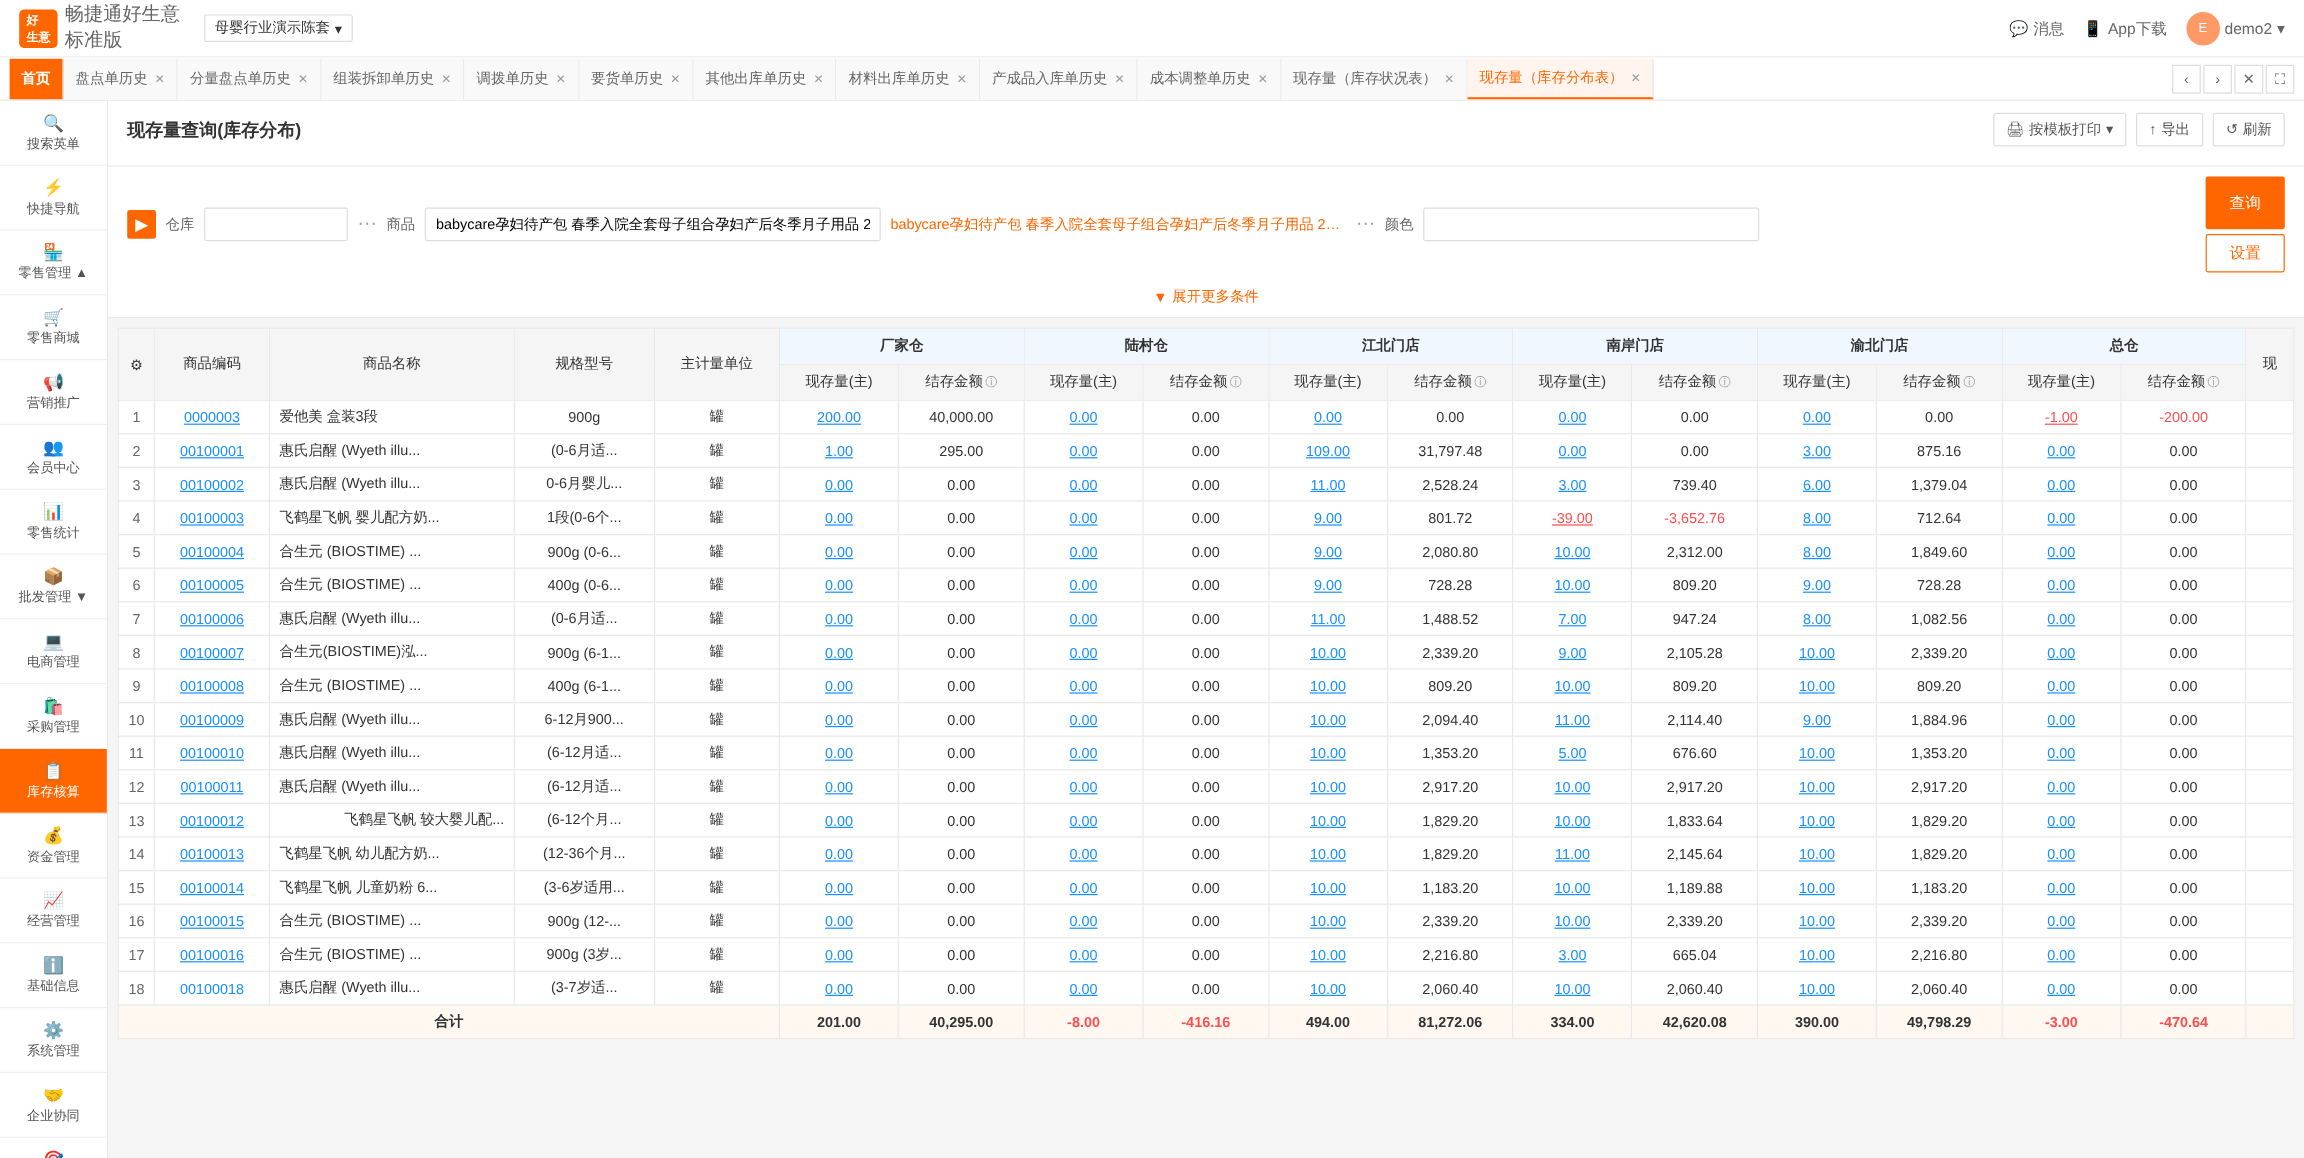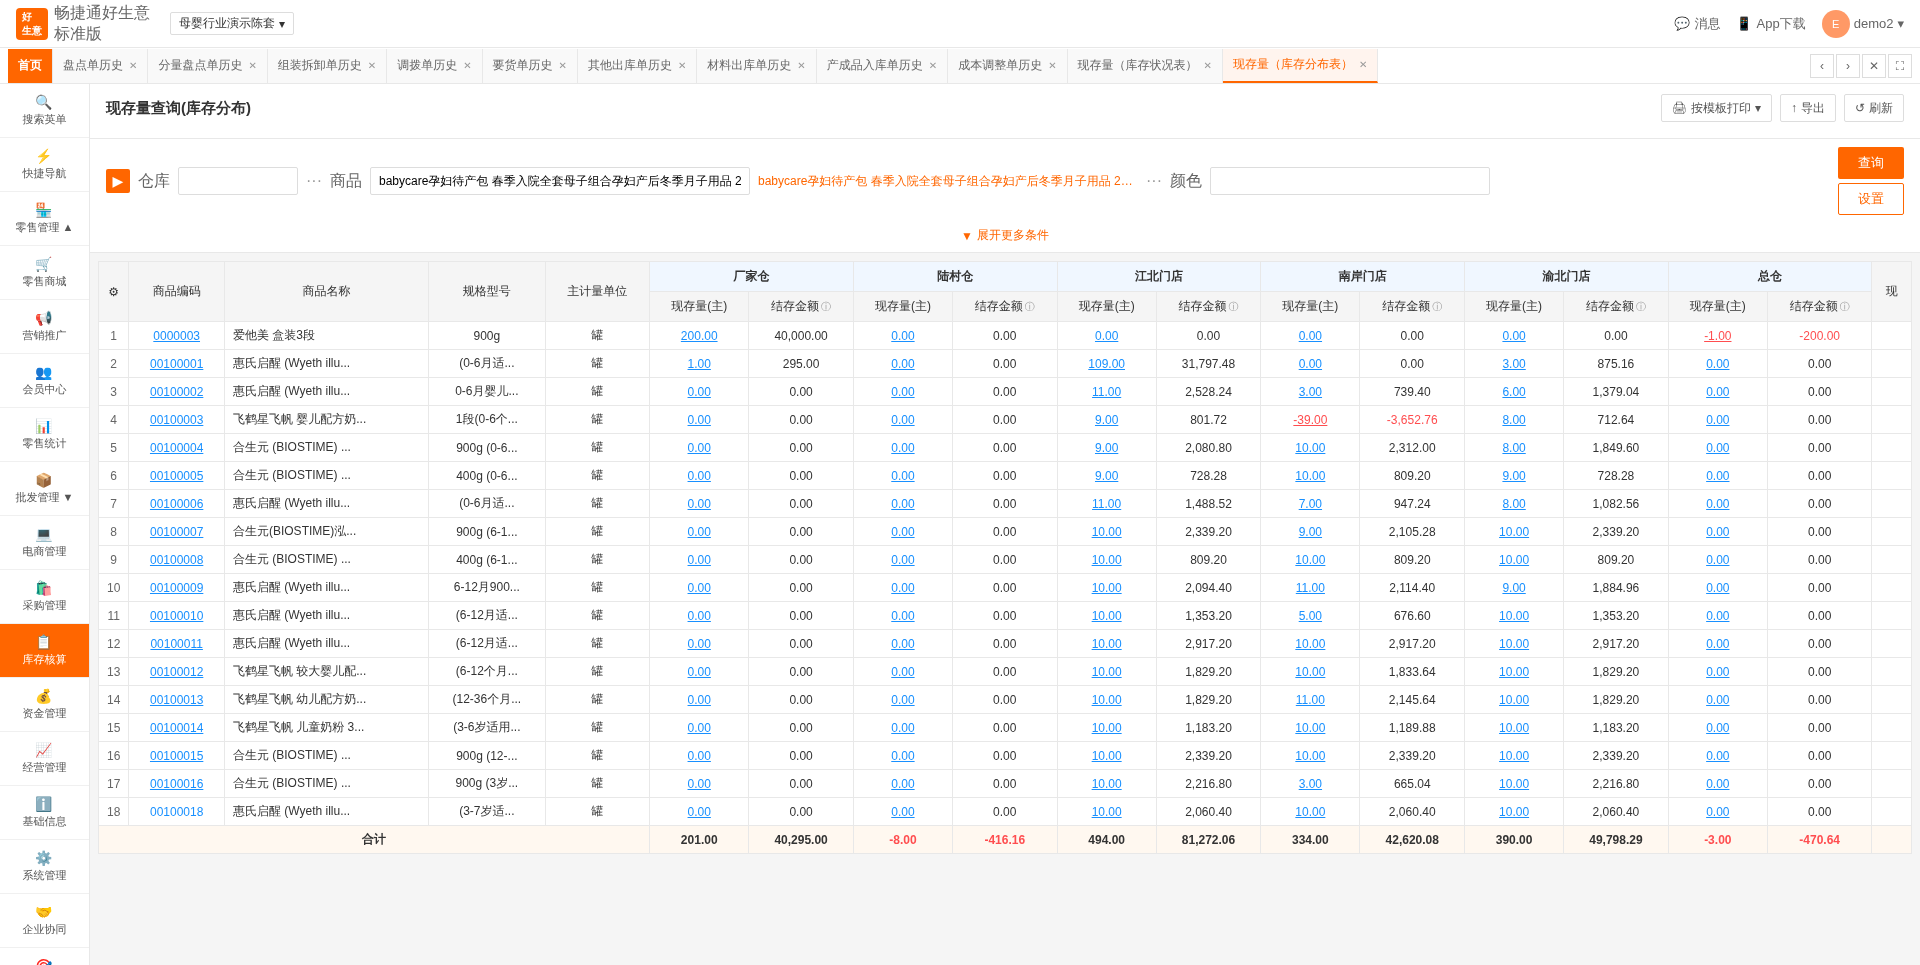--- a/index.html
+++ b/index.html
@@ -40,26 +40,26 @@
     .page-header { background: white; padding: 10px 16px 8px; border-bottom: 1px solid #e8e8e8; }
     .page-header-row1 { display: flex; align-items: center; justify-content: space-between; margin-bottom: 8px; }
     .page-title { font-size: 15px; font-weight: bold; color: #333; text-align: center; }
     .page-actions { display: flex; gap: 8px; }
     .btn-action { height: 28px; padding: 0 10px; border: 1px solid #ddd; background: white; cursor: pointer; font-size: 12px; color: #555; border-radius: 2px; display: flex; align-items: center; gap: 4px; }
 
     
     .filter-area { background: white; padding: 8px 16px; border-bottom: 1px solid #e8e8e8; display: flex; align-items: center; gap: 12px; flex-wrap: wrap; }
     .filter-row { display: flex; align-items: center; gap: 8px; width: 100%; }
     .filter-toggle { width: 24px; height: 24px; background: #ff6600; color: white; border: none; cursor: pointer; font-size: 14px; display: flex; align-items: center; justify-content: center; border-radius: 2px; }
-    .filter-label { color: #666; font-size: 16px; white-space: nowrap; }
+    .filter-label { color: #666; font-size: 12px; white-space: nowrap; }
     .filter-input { height: 28px; border: 1px solid #ddd; padding: 0 8px; font-size: 12px; border-radius: 2px; flex: 1; max-width: 120px; }
     .filter-input-wide { max-width: 400px; flex: 2; }
     .filter-dots { color: #999; font-size: 16px; cursor: pointer; }
     .filter-expand { display: flex; align-items: center; gap: 4px; color: #ff6600; font-size: 12px; cursor: pointer; margin: 0 auto; }
-    .btn-query { height: 32px; padding: 0 20px; background: #ff6600; color: white; border: none; cursor: pointer; font-size: 13px; border-radius: 2px; }
+    .btn-query { height: 44px; padding: 0 20px; background: #ff6600; color: white; border: none; cursor: pointer; font-size: 13px; border-radius: 2px; }
     .btn-setting { height: 32px; padding: 0 16px; background: white; color: #ff6600; border: 1px solid #ff6600; cursor: pointer; font-size: 13px; border-radius: 2px; }
 
     
     .table-container { flex: 1; overflow: auto; padding: 8px; }
     .data-table { width: 100%; border-collapse: collapse; background: white; font-size: 12px; }
     .data-table th { background: #f5f5f5; border: 1px solid #e8e8e8; padding: 6px 8px; text-align: center; font-weight: normal; color: #333; white-space: nowrap; position: sticky; top: 0; z-index: 1; }
     .data-table th.main-header { background: #fafafa; font-weight: bold; }
     .data-table td { border: 1px solid #e8e8e8; padding: 5px 8px; text-align: center; white-space: nowrap; color: #333; }
     .data-table tr.total-row td { background: #fff8f0; font-weight: bold; }
     .data-table .num-link { color: #1890ff; text-decoration: underline; cursor: pointer; }
@@ -557,21 +557,21 @@
     <td class="">2,917.20</td>
     <td class="num-link ">10.00</td>
     <td class="">2,917.20</td>
     <td class="num-link ">0.00</td>
     <td class="">0.00</td>
     <td></td>
   </tr>
             <tr>
     <td class="row-num">13</td>
     <td style="color:#1890ff;text-decoration:underline;cursor:pointer;">00100012</td>
-    <td style="text-align:left;">飞鹤星飞帆 较大婴儿配...</td>
+    <td style="text-align:right;">飞鹤星飞帆 较大婴儿配...</td>
     <td>(6-12个月...</td>
     <td>罐</td>
     <td class="num-link">0.00</td>
     <td>0.00</td>
     <td class="num-link ">0.00</td>
     <td class="">0.00</td>
     <td class="num-link ">10.00</td>
     <td class="">1,829.20</td>
     <td class="num-link ">10.00</td>
     <td class="">1,833.64</td>
@@ -597,21 +597,21 @@
     <td class="">2,145.64</td>
     <td class="num-link ">10.00</td>
     <td class="">1,829.20</td>
     <td class="num-link ">0.00</td>
     <td class="">0.00</td>
     <td></td>
   </tr>
             <tr>
     <td class="row-num">15</td>
     <td style="color:#1890ff;text-decoration:underline;cursor:pointer;">00100014</td>
-    <td style="text-align:left;">飞鹤星飞帆 儿童奶粉 3...</td>
+    <td style="text-align:left;">飞鹤星飞帆 儿童奶粉 6...</td>
     <td>(3-6岁适用...</td>
     <td>罐</td>
     <td class="num-link">0.00</td>
     <td>0.00</td>
     <td class="num-link ">0.00</td>
     <td class="">0.00</td>
     <td class="num-link ">10.00</td>
     <td class="">1,183.20</td>
     <td class="num-link ">10.00</td>
     <td class="">1,189.88</td>

